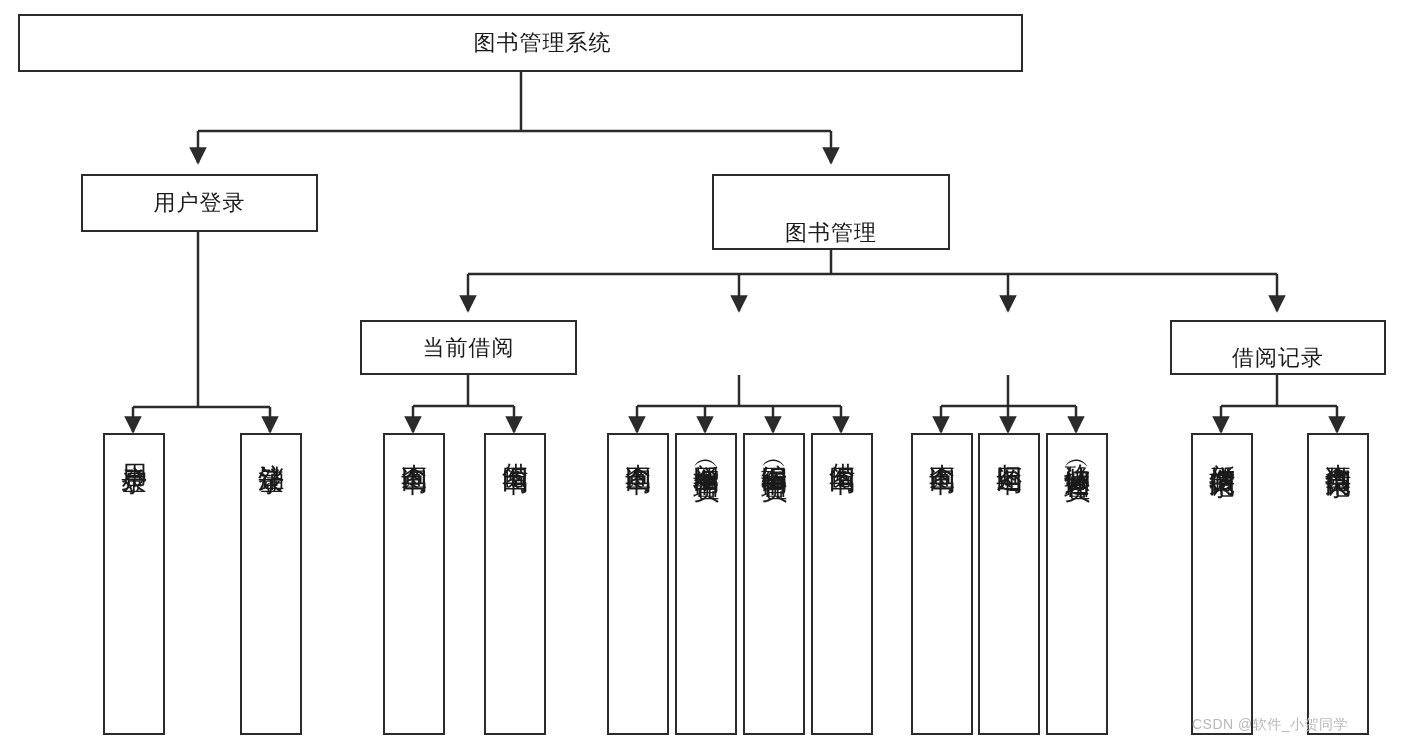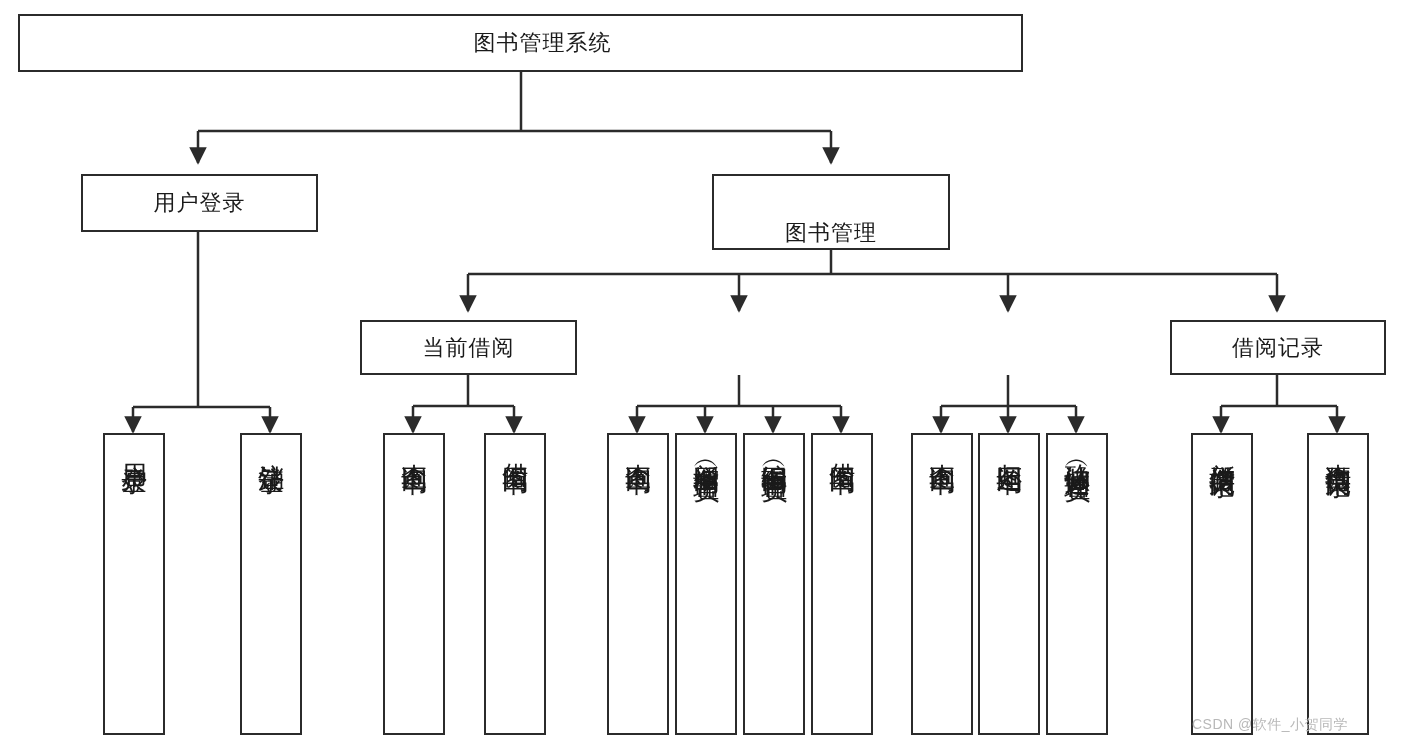--- a/index.html
+++ b/index.html
@@ -123,21 +123,21 @@
   <div class="node horiz" style="left:81px; top:174px; width:237px; height:58px;">
     <span>用户登录</span>
   </div>
   <div class="node horiz" style="left:712px; top:174px; width:238px; height:76px;align-items:flex-end;">
     <span>图书管理</span>
   </div>
 
   <div class="node horiz" style="left:360px; top:320px; width:217px; height:55px;">
     <span>当前借阅</span>
   </div>
-  <div class="node horiz" style="left:1170px; top:320px; width:216px; height:55px;">
+  <div class="node horiz" style="left:1170px; top:320px; width:216px; height:55px;align-items:flex-end;">
     <span>借阅记录</span>
   </div>
 
   <div class="node vert" style="left:103px; top:433px; width:62px; height:302px;">
     <span class="vlabel">用户登录</span>
   </div>
   <div class="node vert" style="left:240px; top:433px; width:62px; height:302px;">
     <span class="vlabel">注销登录</span>
   </div>
 

